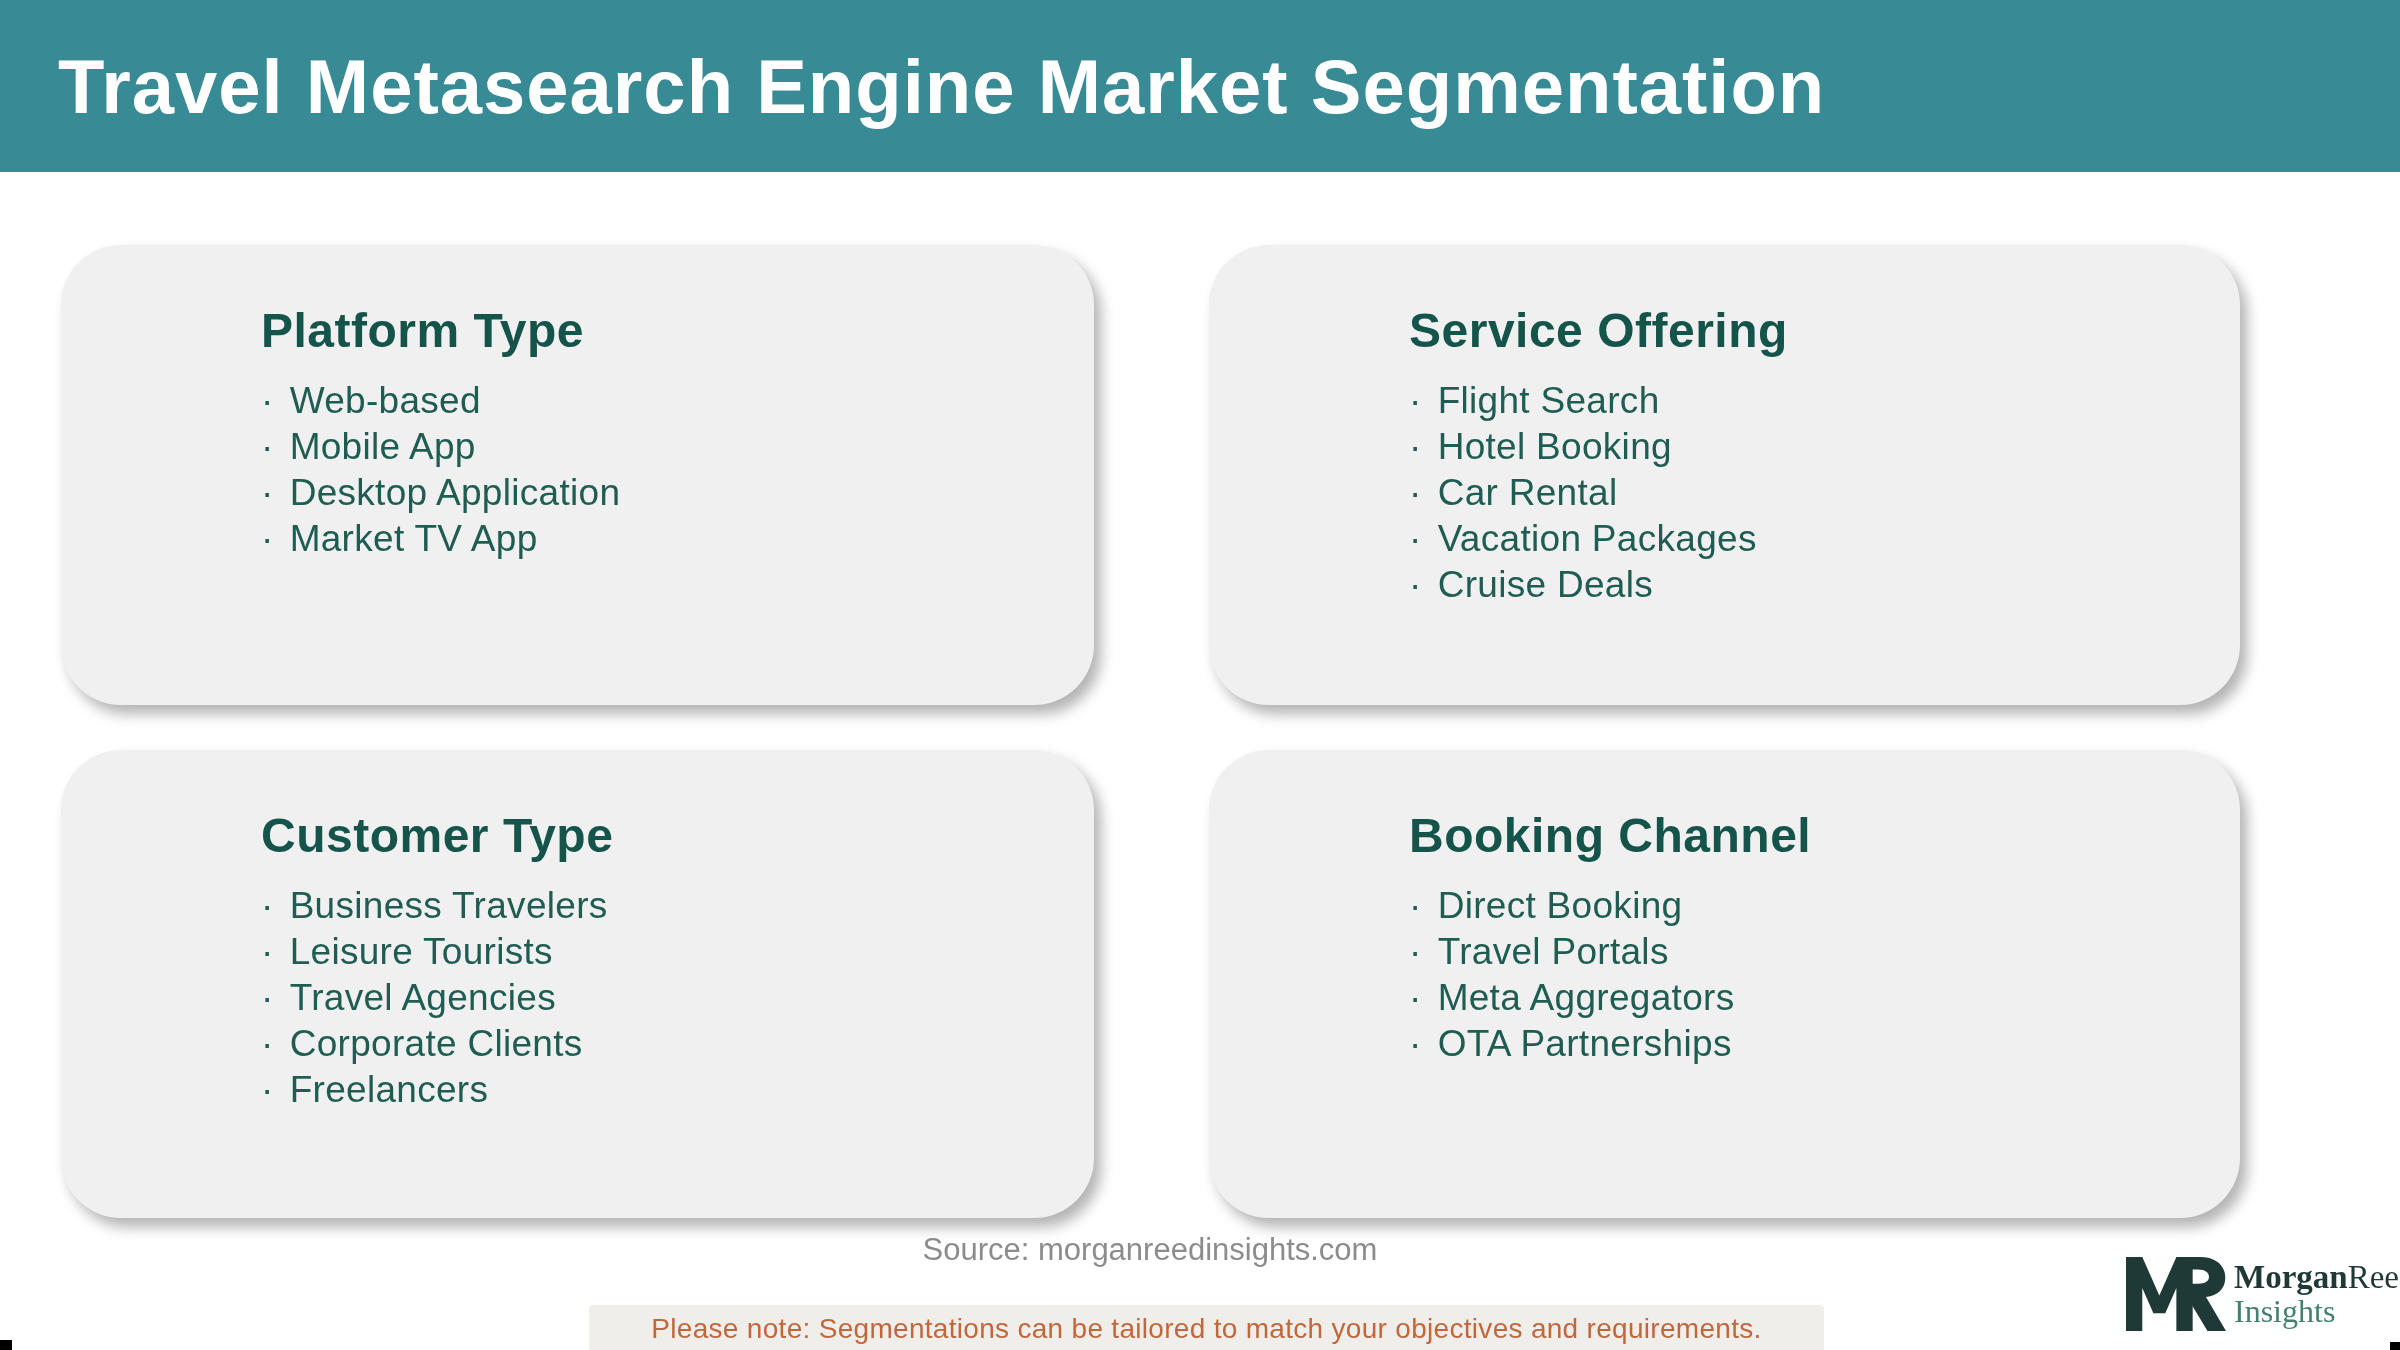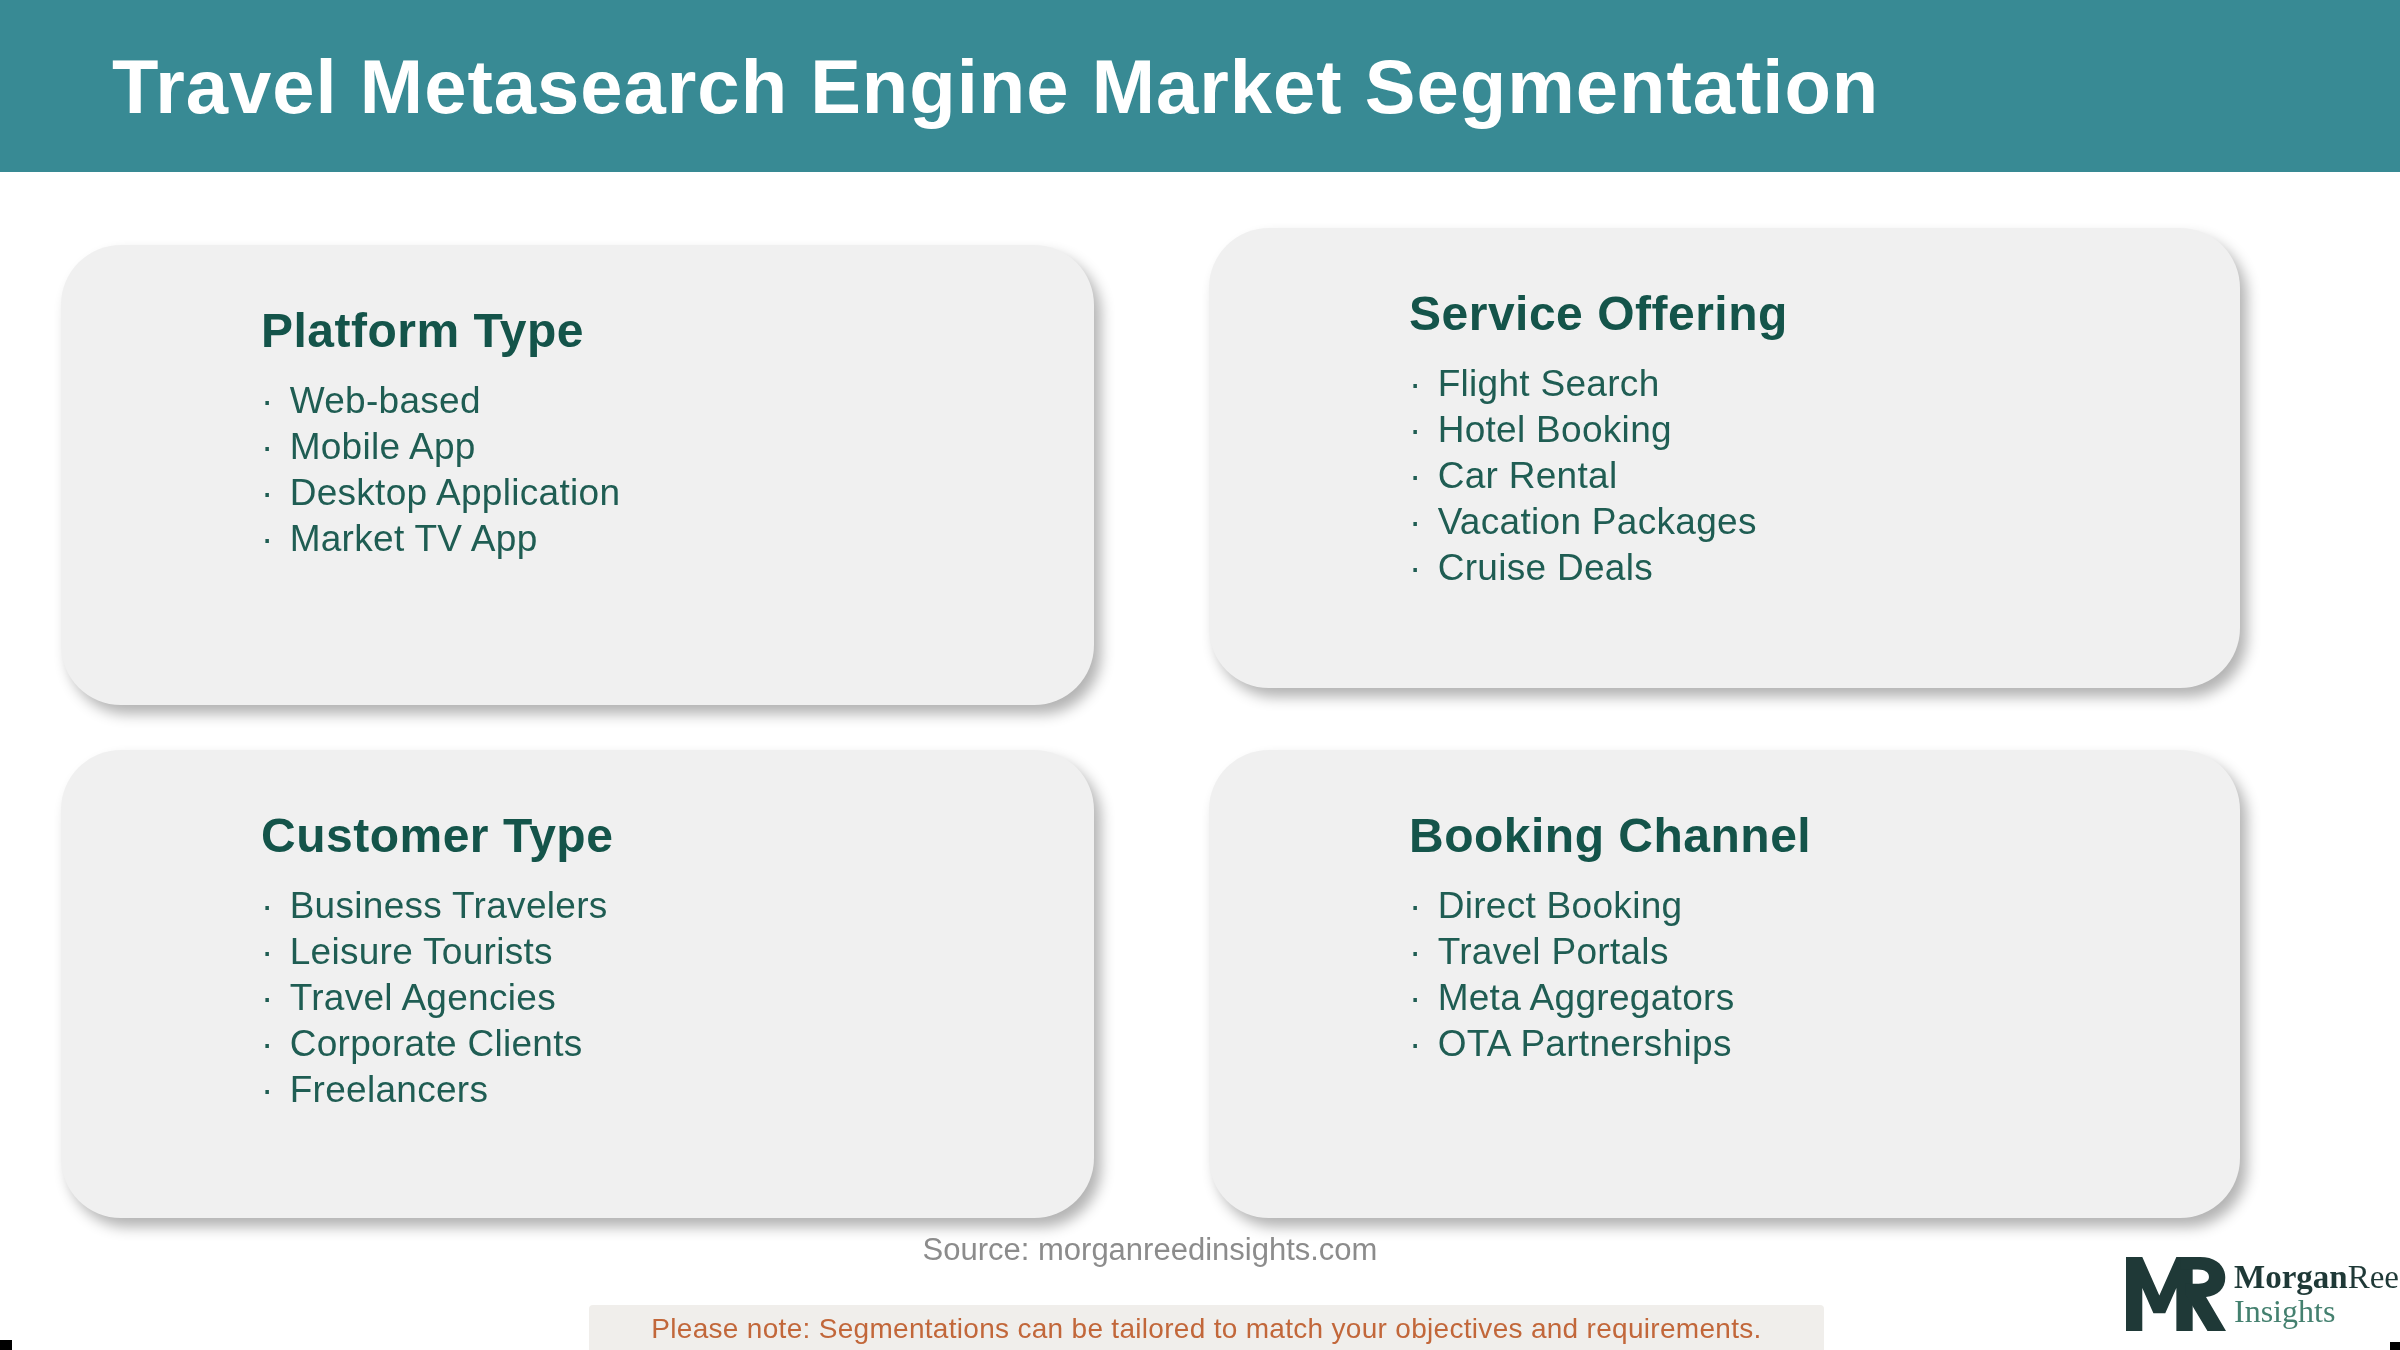--- a/index.html
+++ b/index.html
@@ -12,37 +12,37 @@
   }
 
   
   .header {
     position:absolute; left:0; top:0;
     width:2400px; height:172px;
     background:#388a94;
     display:flex; align-items:center;
   }
   .header-title {
-    margin-left:112px;
+    margin-left:58px;
     color:#ffffff;
     font-size:76px;
     font-weight:bold;
     letter-spacing:1px;
   }
 
   
   .card {
     position:absolute;
     background:#f0f0f0;
     border-radius:60px;
     box-shadow:7px 9px 14px rgba(0,0,0,0.30);
     padding:58px 60px 0 200px;
   }
   .card1 { left:61px;   top:245px; width:1033px; height:460px; }
-  .card2 { left:1209px; top:228px; width:1031px; height:460px; }
+  .card2 { left:1209px; top:245px; width:1031px; height:460px; }
   .card3 { left:61px;   top:750px; width:1033px; height:468px; }
   .card4 { left:1209px; top:750px; width:1031px; height:468px; }
 
   .card-title {
     font-size:48px;
     font-weight:bold;
     color:#14544a;
     line-height:1.15;
     letter-spacing:0.5px;
   }

